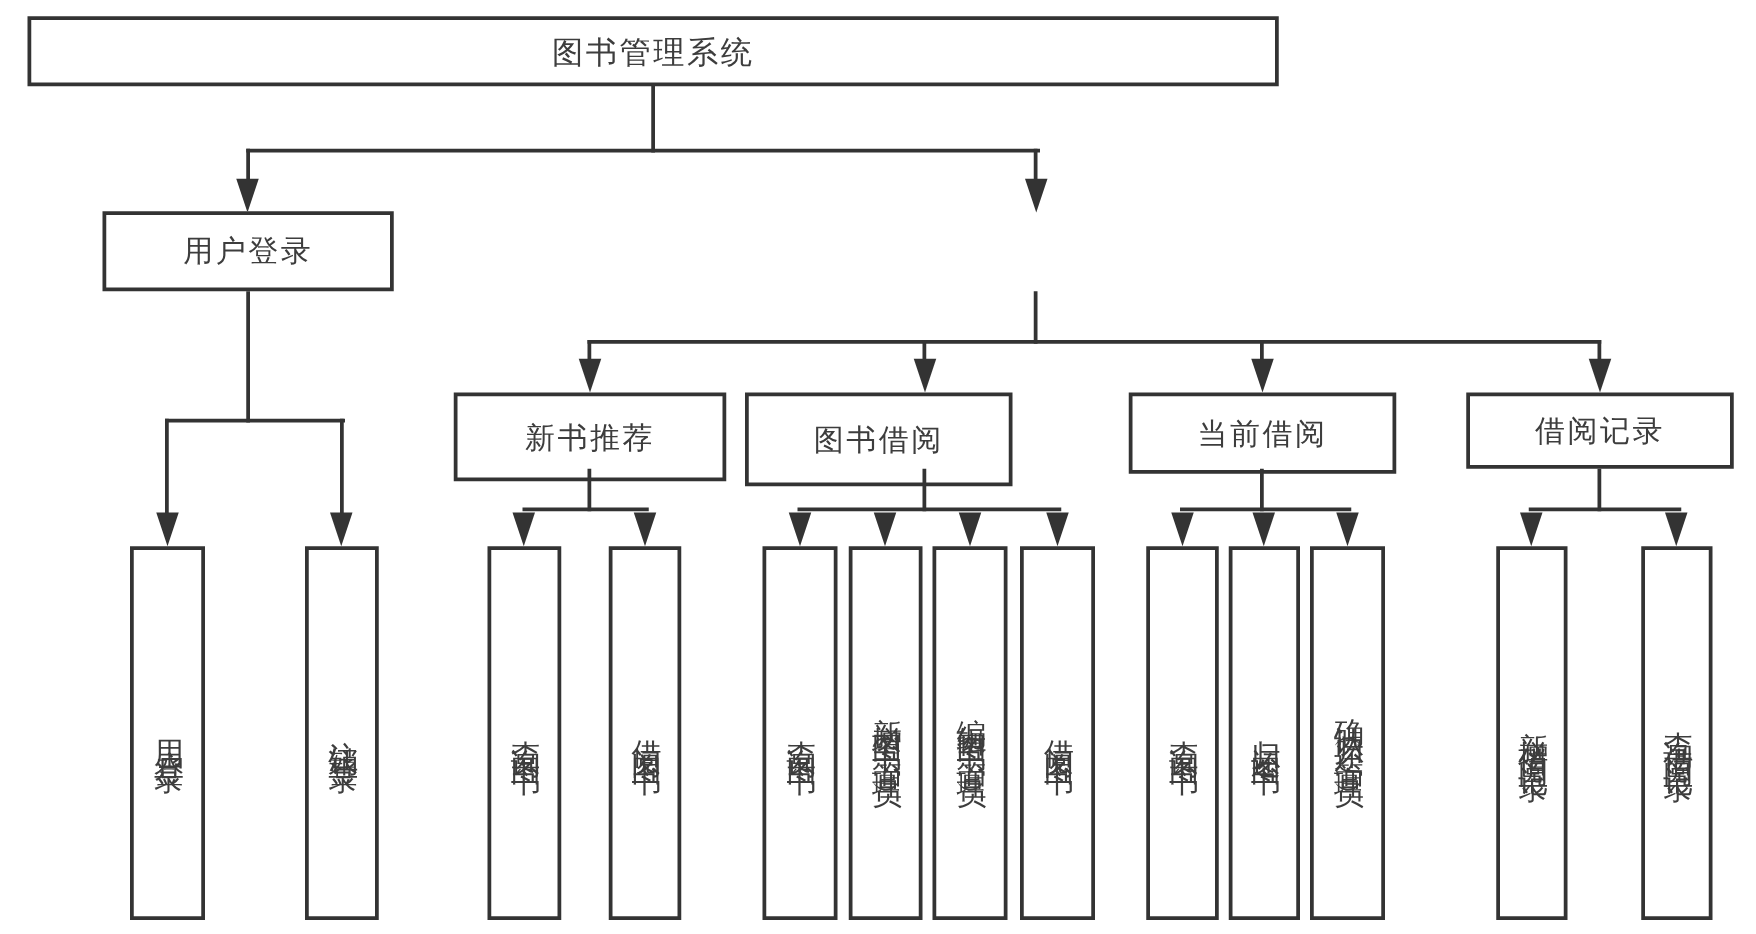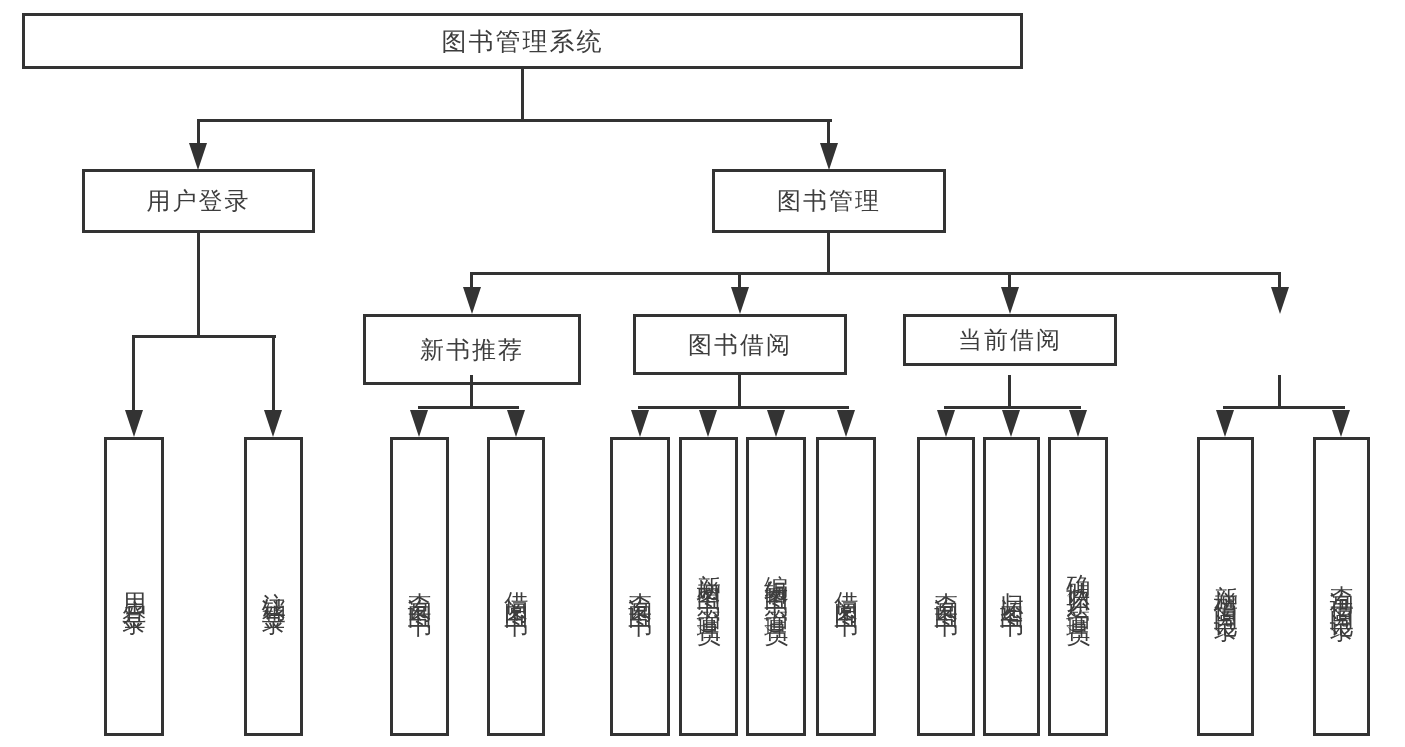--- a/index.html
+++ b/index.html
@@ -50,23 +50,20 @@
   <div class="vline" style="left:521px;top:68px;height:54px"></div>
   <div class="hline" style="left:197px;top:119px;width:635px"></div>
   <div class="vline" style="left:197px;top:119px;height:28px"></div>
   <div class="vline" style="left:827px;top:119px;height:28px"></div>
   <div class="arrow" style="left:189px;top:143px"></div>
   <div class="arrow" style="left:820px;top:143px"></div>
 
   <div class="box" style="left:82px;top:169px;width:233px;height:64px">
     <span class="hlabel">用户登录</span>
   </div>
-  <div class="box" style="left:712px;top:169px;width:234px;height:64px">
-    <span class="hlabel">图书管理</span>
-  </div>
 
   <div class="vline" style="left:197px;top:233px;height:105px"></div>
   <div class="hline" style="left:132px;top:335px;width:144px"></div>
   <div class="vline" style="left:132px;top:335px;height:80px"></div>
   <div class="vline" style="left:272px;top:335px;height:80px"></div>
   <div class="arrow" style="left:125px;top:410px"></div>
   <div class="arrow" style="left:264px;top:410px"></div>
 
   <div class="vline" style="left:827px;top:233px;height:42px"></div>
   <div class="hline" style="left:470px;top:272px;width:811px"></div>
@@ -75,25 +72,28 @@
   <div class="vline" style="left:1008px;top:272px;height:18px"></div>
   <div class="vline" style="left:1278px;top:272px;height:18px"></div>
   <div class="arrow" style="left:463px;top:287px"></div>
   <div class="arrow" style="left:731px;top:287px"></div>
   <div class="arrow" style="left:1001px;top:287px"></div>
   <div class="arrow" style="left:1271px;top:287px"></div>
 
   <div class="box" style="left:363px;top:314px;width:218px;height:71px">
     <span class="hlabel">新书推荐</span>
   </div>
-  <div class="box" style="left:633px;top:314px;width:214px;height:61px">
+  <div class="box" style="left:596px;top:314px;width:214px;height:75px">
     <span class="hlabel">图书借阅</span>
   </div>
-  <div class="box" style="left:903px;top:314px;width:214px;height:52px">
+  <div class="box" style="left:903px;top:314px;width:214px;height:65px">
     <span class="hlabel">当前借阅</span>
+  </div>
+  <div class="box" style="left:1173px;top:314px;width:214px;height:61px">
+    <span class="hlabel">借阅记录</span>
   </div>
 
   <div class="vline" style="left:470px;top:375px;height:34px"></div>
   <div class="hline" style="left:418px;top:406px;width:101px"></div>
   <div class="arrow" style="left:410px;top:410px"></div>
   <div class="arrow" style="left:507px;top:410px"></div>
 
   <div class="vline" style="left:738px;top:375px;height:34px"></div>
   <div class="hline" style="left:638px;top:406px;width:211px"></div>
   <div class="arrow" style="left:631px;top:410px"></div>

